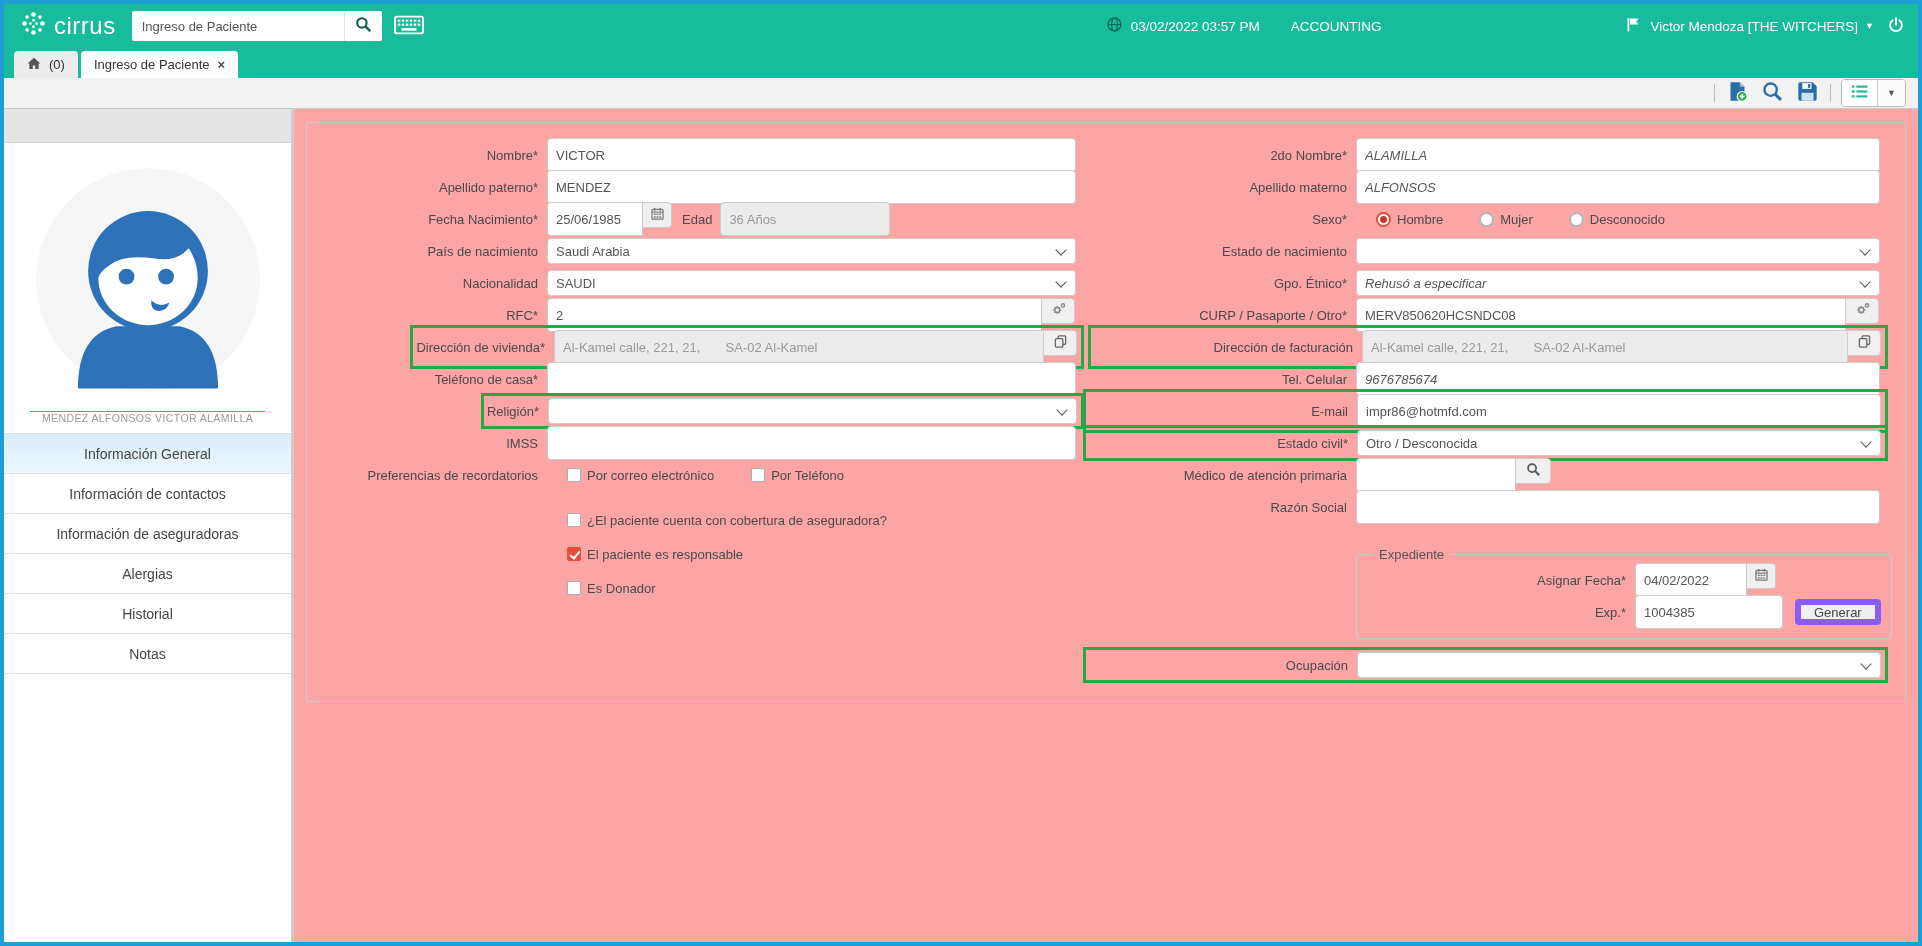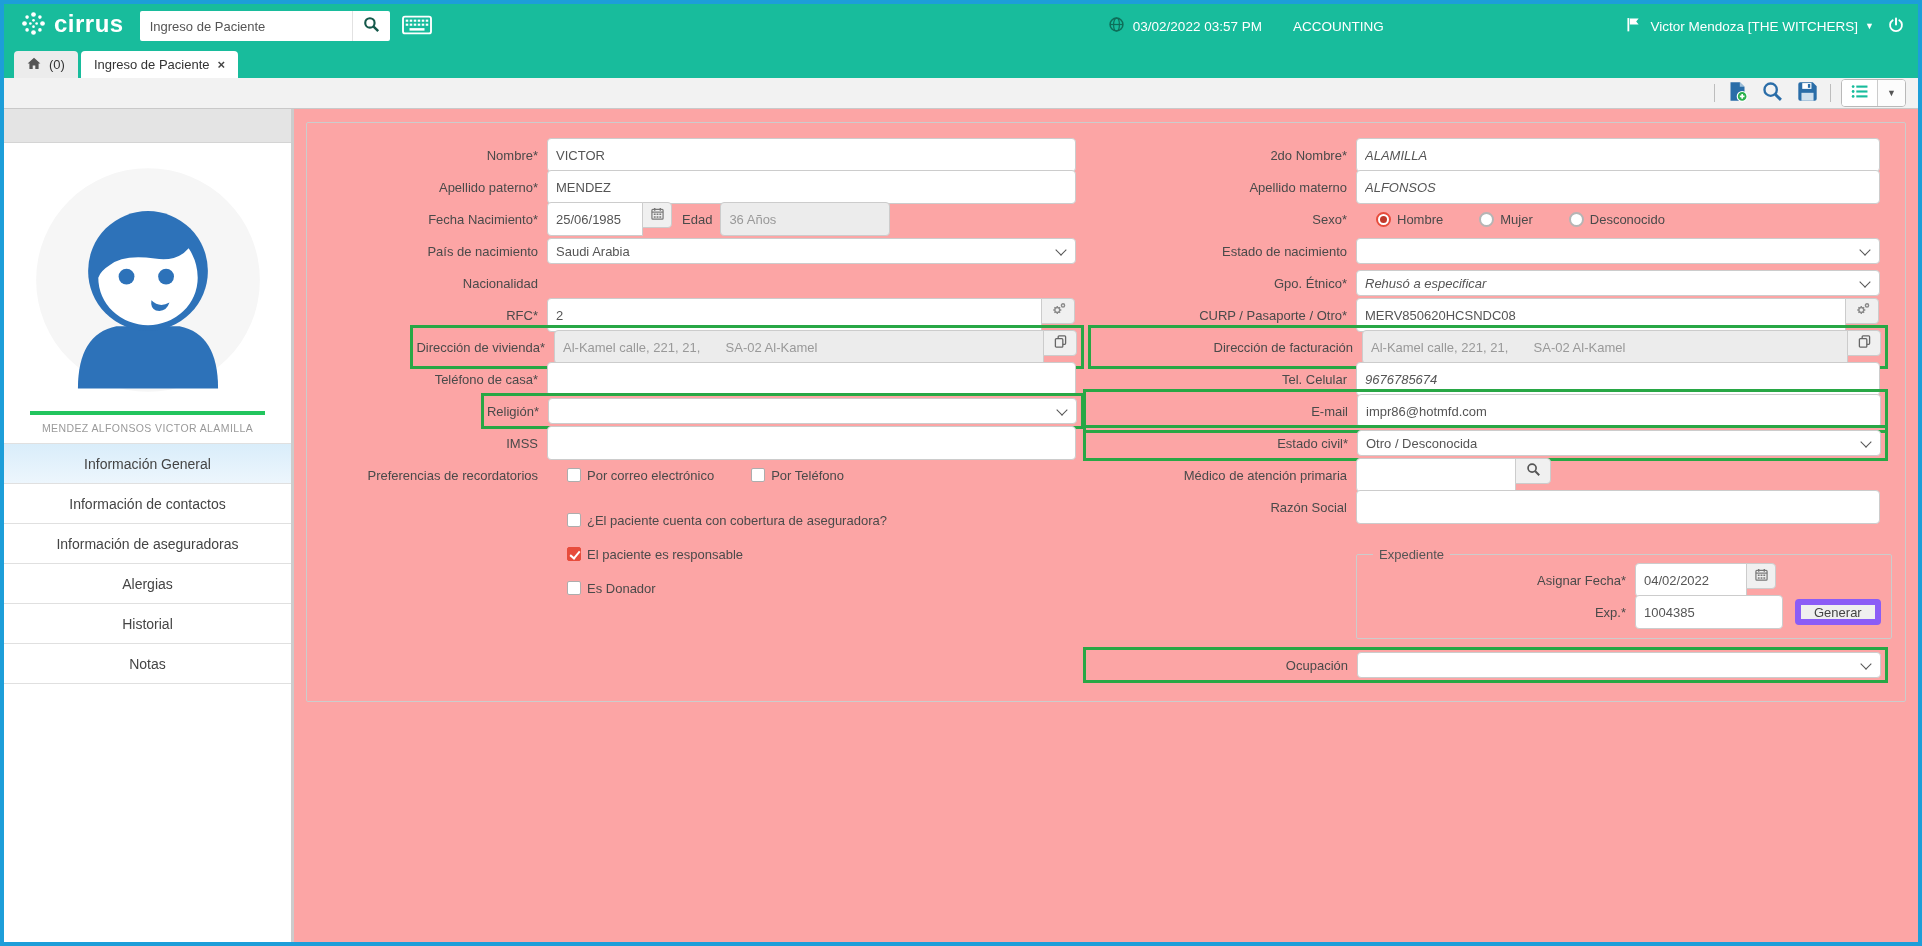--- a/index.html
+++ b/index.html
@@ -5,21 +5,21 @@
   * { margin:0; padding:0; box-sizing:border-box; }
   html,body { width:1922px; height:946px; }
   body {
     font-family:"Liberation Sans", sans-serif;
     border:4px solid #1d9ed9;
     background:#fff;
     overflow:hidden;
   }
   
   .topbar { height:44px; background:#18bc9c; display:flex; align-items:center; padding:0 14px 0 16px; }
-  .brand { display:flex; align-items:flex-start; gap:7px; color:#fff; font-weight:bold; font-size:24px; letter-spacing:.5px; margin-right:16px; }
+  .brand { display:flex; align-items:center; gap:7px; color:#fff; font-weight:normal; font-size:24px; letter-spacing:.5px; margin-right:16px; }
   .hsearch { display:flex; align-items:center; height:30px; }
   .hsearch input { width:212px; height:30px; border:none; padding:0 10px; font-size:13px; color:#555; font-family:inherit; outline:none; border-radius:2px 0 0 2px; }
   .hsearch-btn { width:38px; height:30px; background:#fff; border:none; border-left:1px solid #e2e2e2; display:flex; align-items:center; justify-content:center; cursor:pointer; border-radius:0 2px 2px 0; }
   .kbd-btn { background:transparent; border:none; margin-left:12px; cursor:pointer; display:flex; align-items:center; }
   .tb-spacer1 { flex:2.8; } .tb-spacer2 { flex:1; }
   .tb-datetime { display:flex; align-items:center; gap:9px; color:#fff; font-size:13.5px; }
   .tb-module { color:#fff; font-size:13.5px; margin-left:22px; }
   .tb-user { display:flex; align-items:center; gap:10px; color:#fff; font-size:13.5px; }
   .caret { font-size:9px; color:#fff; }
   
@@ -34,21 +34,21 @@
   .tico { background:transparent; border:none; cursor:pointer; display:flex; align-items:center; padding:0 2px; }
   .listgroup { display:flex; border:1px solid #b9b9b9; border-radius:4px; background:#fff; overflow:hidden; }
   .listgroup .lg-btn { background:#fff; border:none; padding:4px 9px; display:flex; align-items:center; cursor:pointer; }
   .listgroup .lg-caret { border-left:1px solid #ccc; background:#fcfcfc; }
   .lg-caret span { font-size:9px; color:#555; }
   
   .content { display:flex; height:833px; }
   .sidebar { width:290px; border-right:3px solid #ccc; background:#fff; }
   .sidebar-strip { height:34px; background:#e4e4e4; border-bottom:1px solid #d4d4d4; }
   .avatar-wrap { display:flex; justify-content:center; padding-top:24px; }
-  .patient-name { margin:14px 26px 0; padding-top:7px; border-top:4px solid #22c55e; text-align:center; color:#9a9a9a; font-size:10.5px; letter-spacing:.4px; }
+  .patient-name { margin:14px 26px 0; border-top:1px solid #22c55e; text-align:center; color:#9a9a9a; font-size:10.5px; letter-spacing:.4px; }
   .menu { margin-top:9px; border-top:1px solid #e0e0e0; }
   .menu-item { height:40px; display:flex; align-items:center; justify-content:center; font-size:14px; color:#444; border-bottom:1px solid #e0e0e0; cursor:pointer; background:#fff; }
   .menu-item.active { background:linear-gradient(#d9edfa,#edf6fd); }
   .main { flex:1; background:#fca5a5; }
   .panel { margin:13px 12px 0; border:1px solid #ccc; border-radius:2px; display:flex; padding:16px 20px 20px 0; min-height:566px; }
   .col.left { width:769px; }
   .col.right { width:792px; margin-left:12px; }
   
   .frow { display:flex; align-items:center; height:32px; }
   .flbl { flex:0 0 240px; text-align:right; padding-right:9px; font-size:13px; color:#4a4a4a; white-space:nowrap; }
@@ -316,20 +316,23 @@
 
         <div class="frow">
           <label class="flbl">País de nacimiento</label>
           <div class="select w-full">
             <span>Saudi Arabia</span>
           </div>
         </div>
 
         <div class="frow">
           <label class="flbl">Nacionalidad</label>
+          <div class="select w-full">
+            <span>SAUDI</span>
+          </div>
         </div>
 
         <div class="frow">
           <label class="flbl">RFC*</label>
           <span class="igroup">
             <input class="inp" style="width: 495px;" value="2">
             <button class="ibtn">
               <span>
                 <svg viewBox="0 0 16 16" width="15" height="15">
                     <g fill="none" stroke="#8a8a8a" stroke-width="1.5">

